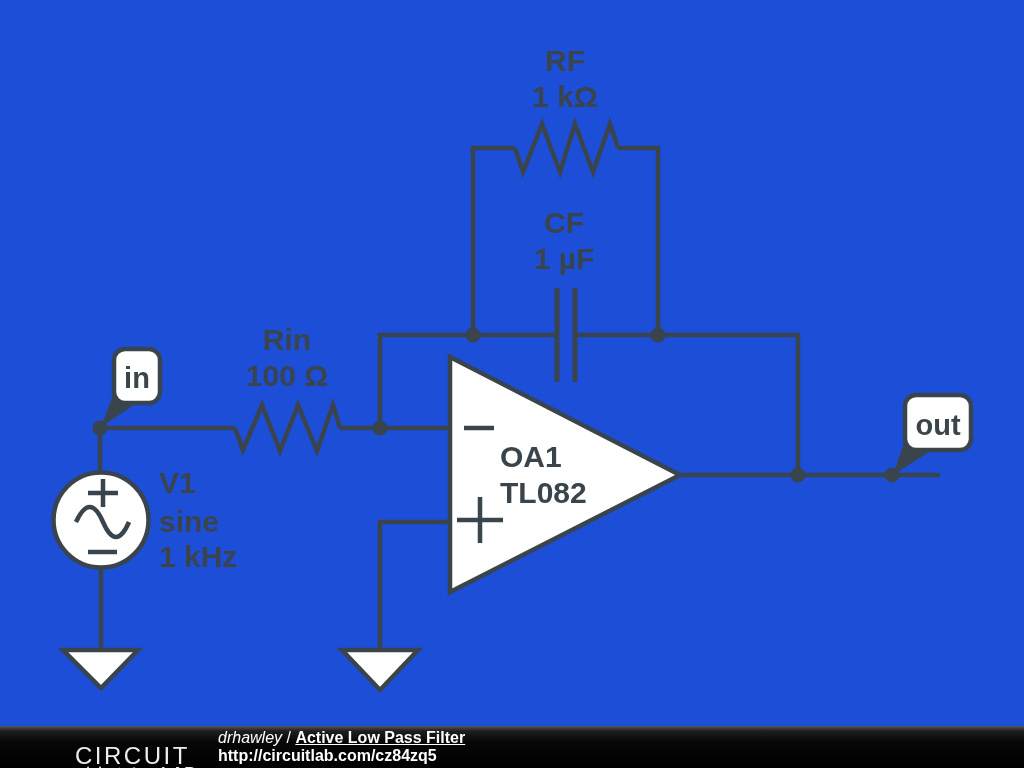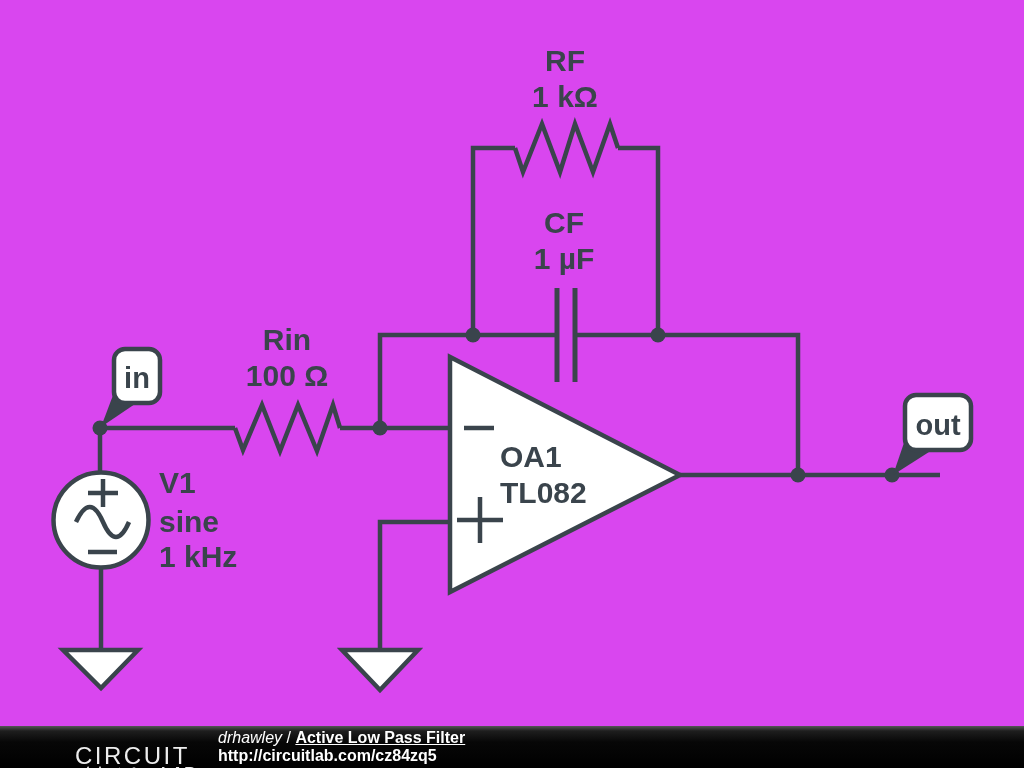--- a/index.html
+++ b/index.html
@@ -1,18 +1,18 @@
 <!DOCTYPE html>
 <html><head>
 <meta charset="utf-8">
 <style>
   html,body{margin:0;padding:0;background:#fff;}
   .page{width:1024px;height:768px;position:relative;overflow:hidden;background:#fff;
         font-family:"Liberation Sans",sans-serif;}
-  .canvas{position:absolute;top:0;left:0;width:1024px;height:726px;background:#d946ef;}
+  .canvas{position:absolute;top:0;left:0;width:1024px;height:726px;background:#1d4ed8;}
   svg text{font-family:"Liberation Sans",sans-serif;font-weight:700;fill:#3a444c;}
   .clbl{font-size:30px;}
   .nlbl{font-size:29px;}
   .wire{stroke:#3a444c;stroke-width:4.5;fill:none;stroke-linejoin:miter;}
   .plate{stroke:#3a444c;stroke-width:5;fill:none;}
   .sym{stroke:#3a444c;stroke-width:4.5;fill:none;}
   .openfill{fill:#ffffff;}
   .dot{fill:#3a444c;stroke:none;}
   .tail{fill:#3a444c;stroke:none;}
   .footer{position:absolute;left:0;top:726px;width:1024px;height:42px;

